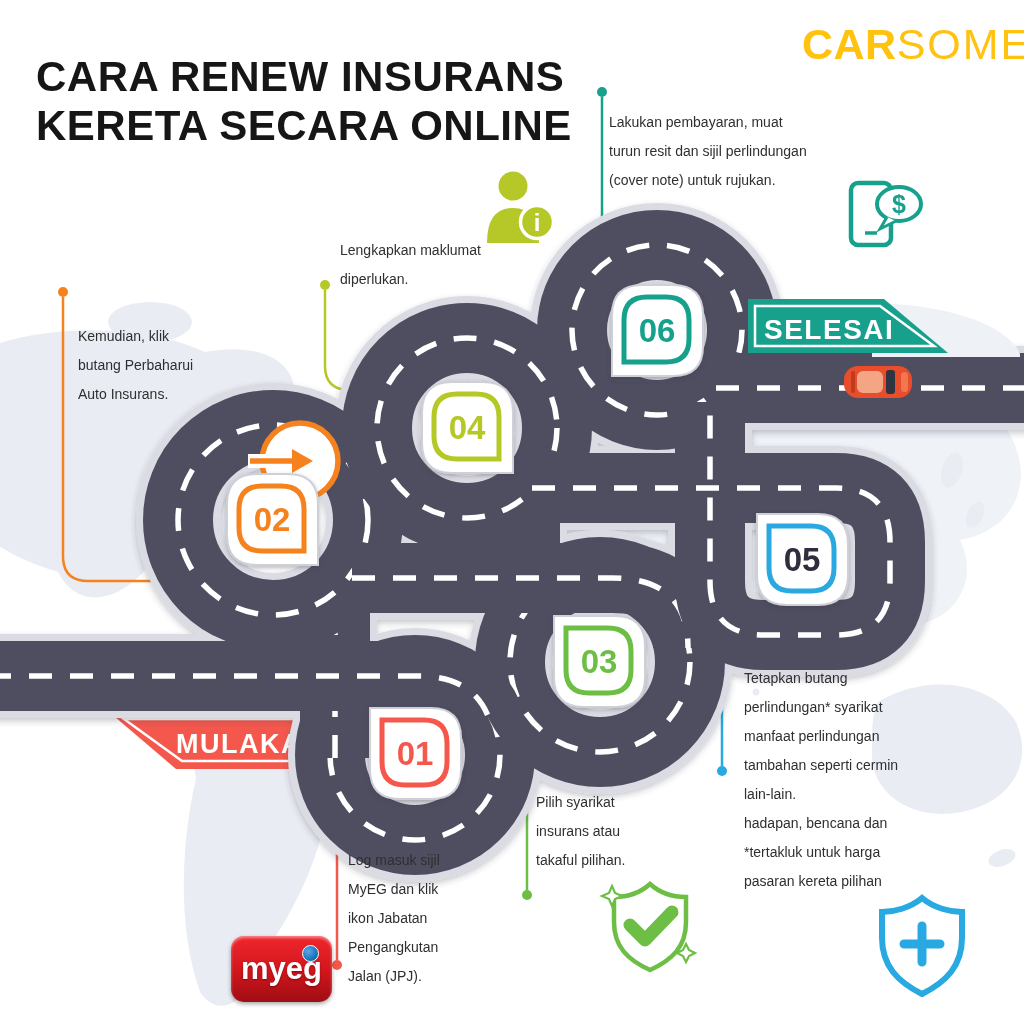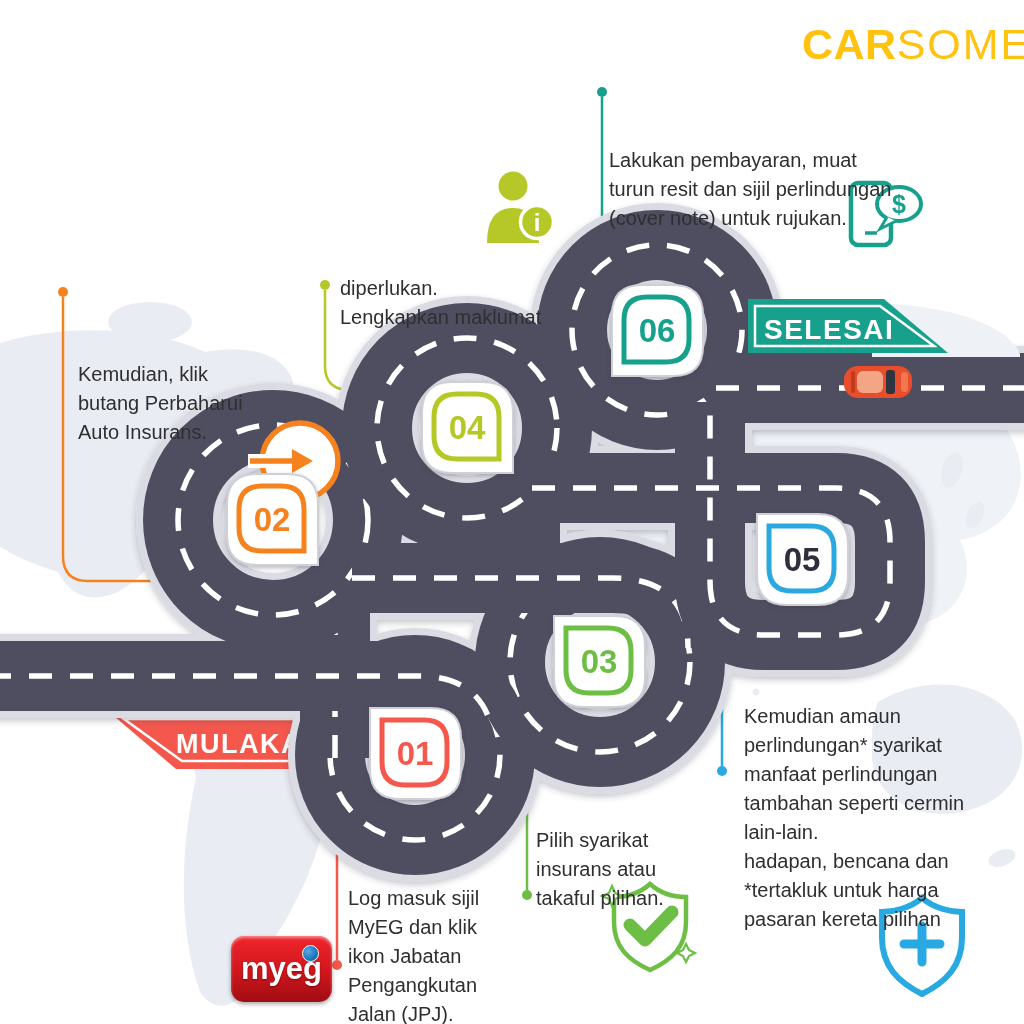--- a/index.html
+++ b/index.html
@@ -4,21 +4,21 @@
 <style>
   html,body{margin:0;padding:0;background:#fff;}
   .stage{position:relative;width:1024px;height:1024px;background:#fff;overflow:hidden;
          font-family:"Liberation Sans",sans-serif;}
   .stage svg.scene{position:absolute;left:0;top:0;}
   .abs{position:absolute;}
   .title{font-size:42px;line-height:49px;font-weight:700;color:#161616;letter-spacing:.5px;}
   .brand{font-size:43px;color:#FFC20E;letter-spacing:.5px;white-space:nowrap;}
   .brand .b-car{font-weight:700;}
   .brand .b-some{font-weight:400;letter-spacing:2px;}
-  .step-text{font-size:20px;line-height:29px;color:#2F2F31;margin-top:38px;}
+  .step-text{font-size:14px;line-height:29px;color:#2F2F31;}
   .step-text span{display:block;}
   .myeg{width:101px;height:66px;border-radius:13px;
         background:linear-gradient(180deg,#F0262D 0%,#D0151C 55%,#9E0D13 100%);
         box-shadow:0 2px 4px rgba(0,0,0,.35), inset 0 2px 3px rgba(255,255,255,.45);
         display:flex;align-items:center;justify-content:center;position:absolute;}
   .myeg .wordmark{color:#fff;font-weight:700;font-size:31px;letter-spacing:0;
         text-shadow:0 1px 2px rgba(0,0,0,.4);}
   .myeg .globe{position:absolute;right:13px;top:9px;width:15px;height:15px;border-radius:50%;
         background:radial-gradient(circle at 35% 35%, #5AA9E8 0%, #1B75BB 60%, #125687 100%);
         border:1.5px solid #fff;}
@@ -222,44 +222,48 @@
       <text x="47" y="59" font-size="33" font-weight="600" fill="#2F2E3E" text-anchor="middle">05</text>
     </g>
     <g transform="translate(610,283)">
       <path d="M2,93 V32 Q2,2 32,2 H63 Q93,2 93,32 V63 Q93,93 63,93 Z" fill="#fff" stroke="#CFCFD8" stroke-width="2"></path>
       <path d="M14,79 V37 Q14,14 37,14 H56 Q79,14 79,37 V56 Q79,79 56,79 Z" fill="none" stroke="#17A18D" stroke-width="5"></path>
       <text x="47" y="59" font-size="33" font-weight="600" fill="#17A18D" text-anchor="middle">06</text>
     </g>
   </g>
 </svg>
 
+<div class="abs title" style="left:36px;top:52px;">
+  <div>CARA RENEW INSURANS</div>
+  <div>KERETA SECARA ONLINE</div>
+</div>
 
 <div class="abs brand" style="left:802px;top:20px;">
   <span class="b-car">CAR</span><span class="b-some">SOME</span>
 </div>
 
 <div class="abs step-text" style="left:609px;top:108px;">
   <span>Lakukan pembayaran, muat</span>
   <span>turun resit dan sijil perlindungan</span>
   <span>(cover note) untuk rujukan.</span>
 </div>
 
 <div class="abs step-text" style="left:340px;top:236px;">
+  <span>Lengkapkan maklumat</span>
   <span>diperlukan.</span>
-  <span>Lengkapkan maklumat</span>
 </div>
 
 <div class="abs step-text" style="left:78px;top:322px;">
   <span>Kemudian, klik</span>
   <span>butang Perbaharui</span>
   <span>Auto Insurans.</span>
 </div>
 
 <div class="abs step-text" style="left:744px;top:664px;">
-  <span>Kemudian amaun</span>
+  <span>Tetapkan butang</span>
   <span>perlindungan* syarikat</span>
   <span>manfaat perlindungan</span>
   <span>tambahan seperti cermin</span>
   <span>lain-lain.</span>
   <span>hadapan, bencana dan</span>
   <span>*tertakluk untuk harga</span>
   <span>pasaran kereta pilihan</span>
 </div>
 
 <div class="abs step-text" style="left:536px;top:788px;">

